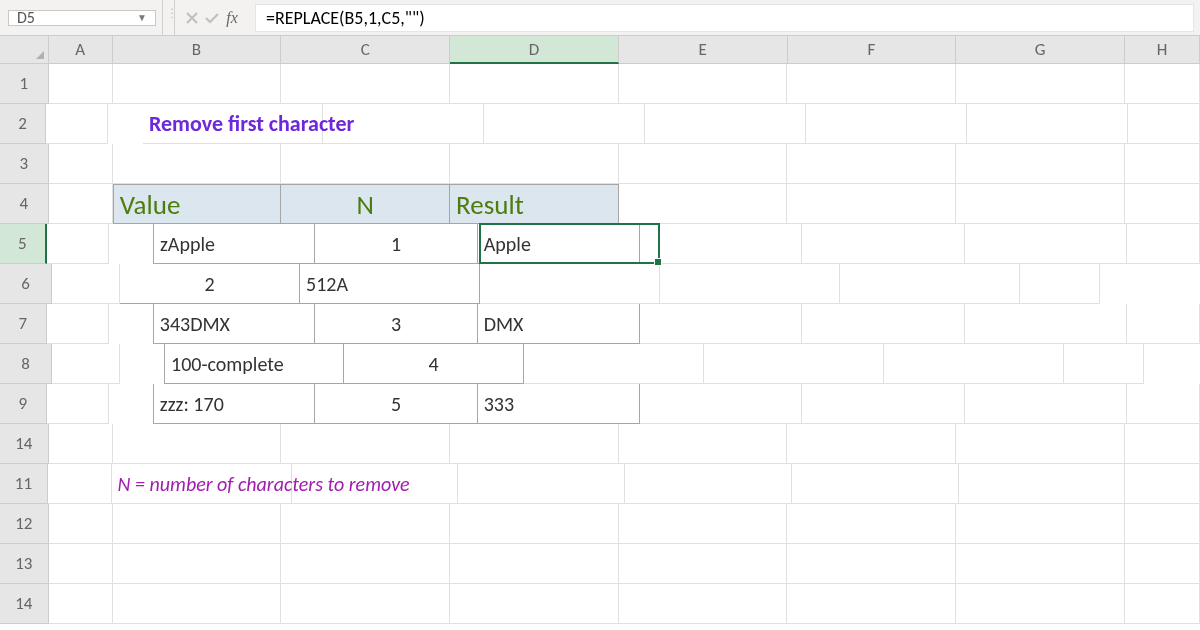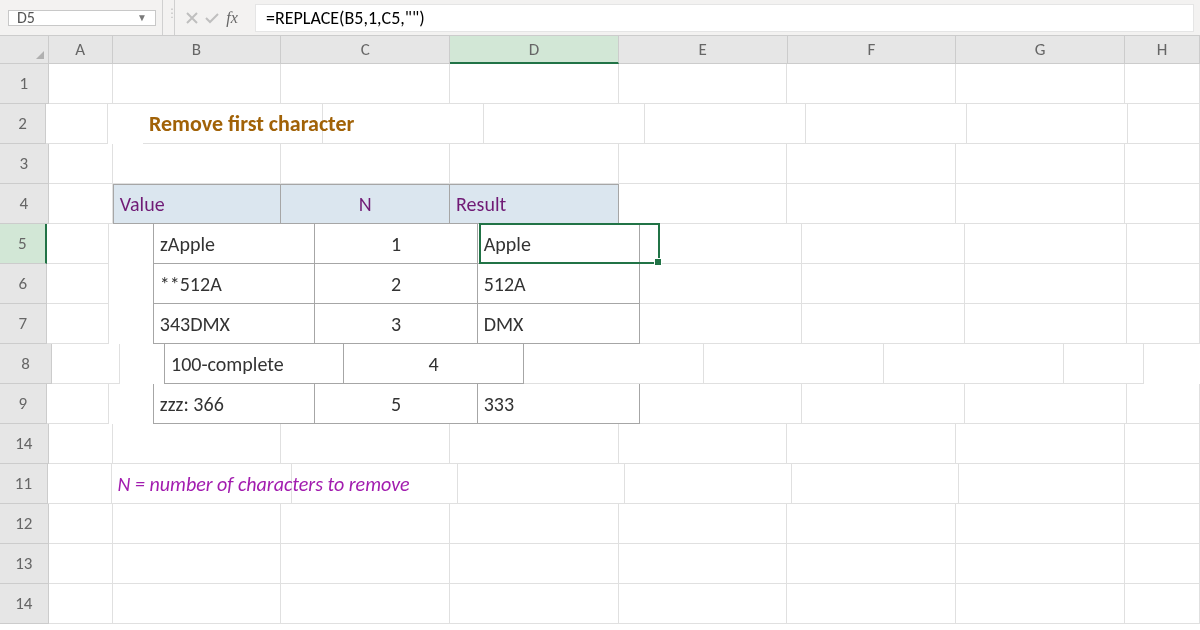--- a/index.html
+++ b/index.html
@@ -149,32 +149,32 @@
   .cF { width: 180px; }
   .cG { width: 180px; }
   .cH { width: 80px; }
 
   
   .thead-cell {
     background: #dbe6ef;
     border-right: 1px solid #a6a6a6;
     border-bottom: 1px solid #a6a6a6;
     border-top: 1px solid #a6a6a6;
-    font-size: 20px;
-    color: #701a75;
+    font-size: 27px;
+    color: #4d7c0f;
   }
   .thead-first { border-left: 1px solid #a6a6a6; }
   .tbody-cell {
     border-right: 1px solid #a6a6a6;
     border-bottom: 1px solid #a6a6a6;
     color: #333;
   }
   .tbody-first { border-left: 1px solid #a6a6a6; margin-left: 44px; }
   .center { justify-content: center; }
-  .bold { font-weight: 700; color: #a16207; margin-left: 35px; }
+  .bold { font-weight: 700; color: #6d28d9; margin-left: 35px; }
   .italic { font-style: italic; color: #a21caf; }
 
   
   .selection {
     position: absolute;
     border: 2px solid #217346;
     pointer-events: none;
     background: transparent;
   }
   .selection .handle {
@@ -287,21 +287,20 @@
     <div class="cell cD tbody-cell">Apple</div>
     <div class="cell cE"></div>
     <div class="cell cF"></div>
     <div class="cell cG"></div>
     <div class="cell cH"></div>
   </div>
 
   <div class="row">
     <div class="row-head">6</div>
     <div class="cell cA"></div>
-    <div class="cell cB tbody-cell tbody-first">**512A</div>
     <div class="cell cC tbody-cell center">2</div>
     <div class="cell cD tbody-cell">512A</div>
     <div class="cell cE"></div>
     <div class="cell cF"></div>
     <div class="cell cG"></div>
     <div class="cell cH"></div>
   </div>
 
   <div class="row">
     <div class="row-head">7</div>
@@ -322,21 +321,21 @@
     <div class="cell cC tbody-cell center">4</div>
     <div class="cell cE"></div>
     <div class="cell cF"></div>
     <div class="cell cG"></div>
     <div class="cell cH"></div>
   </div>
 
   <div class="row">
     <div class="row-head">9</div>
     <div class="cell cA"></div>
-    <div class="cell cB tbody-cell tbody-first">zzz: 366</div>
+    <div class="cell cB tbody-cell tbody-first">zzz: 170</div>
     <div class="cell cC tbody-cell center">5</div>
     <div class="cell cD tbody-cell">333</div>
     <div class="cell cE"></div>
     <div class="cell cF"></div>
     <div class="cell cG"></div>
     <div class="cell cH"></div>
   </div>
 
   <div class="row">
     <div class="row-head">14</div>

